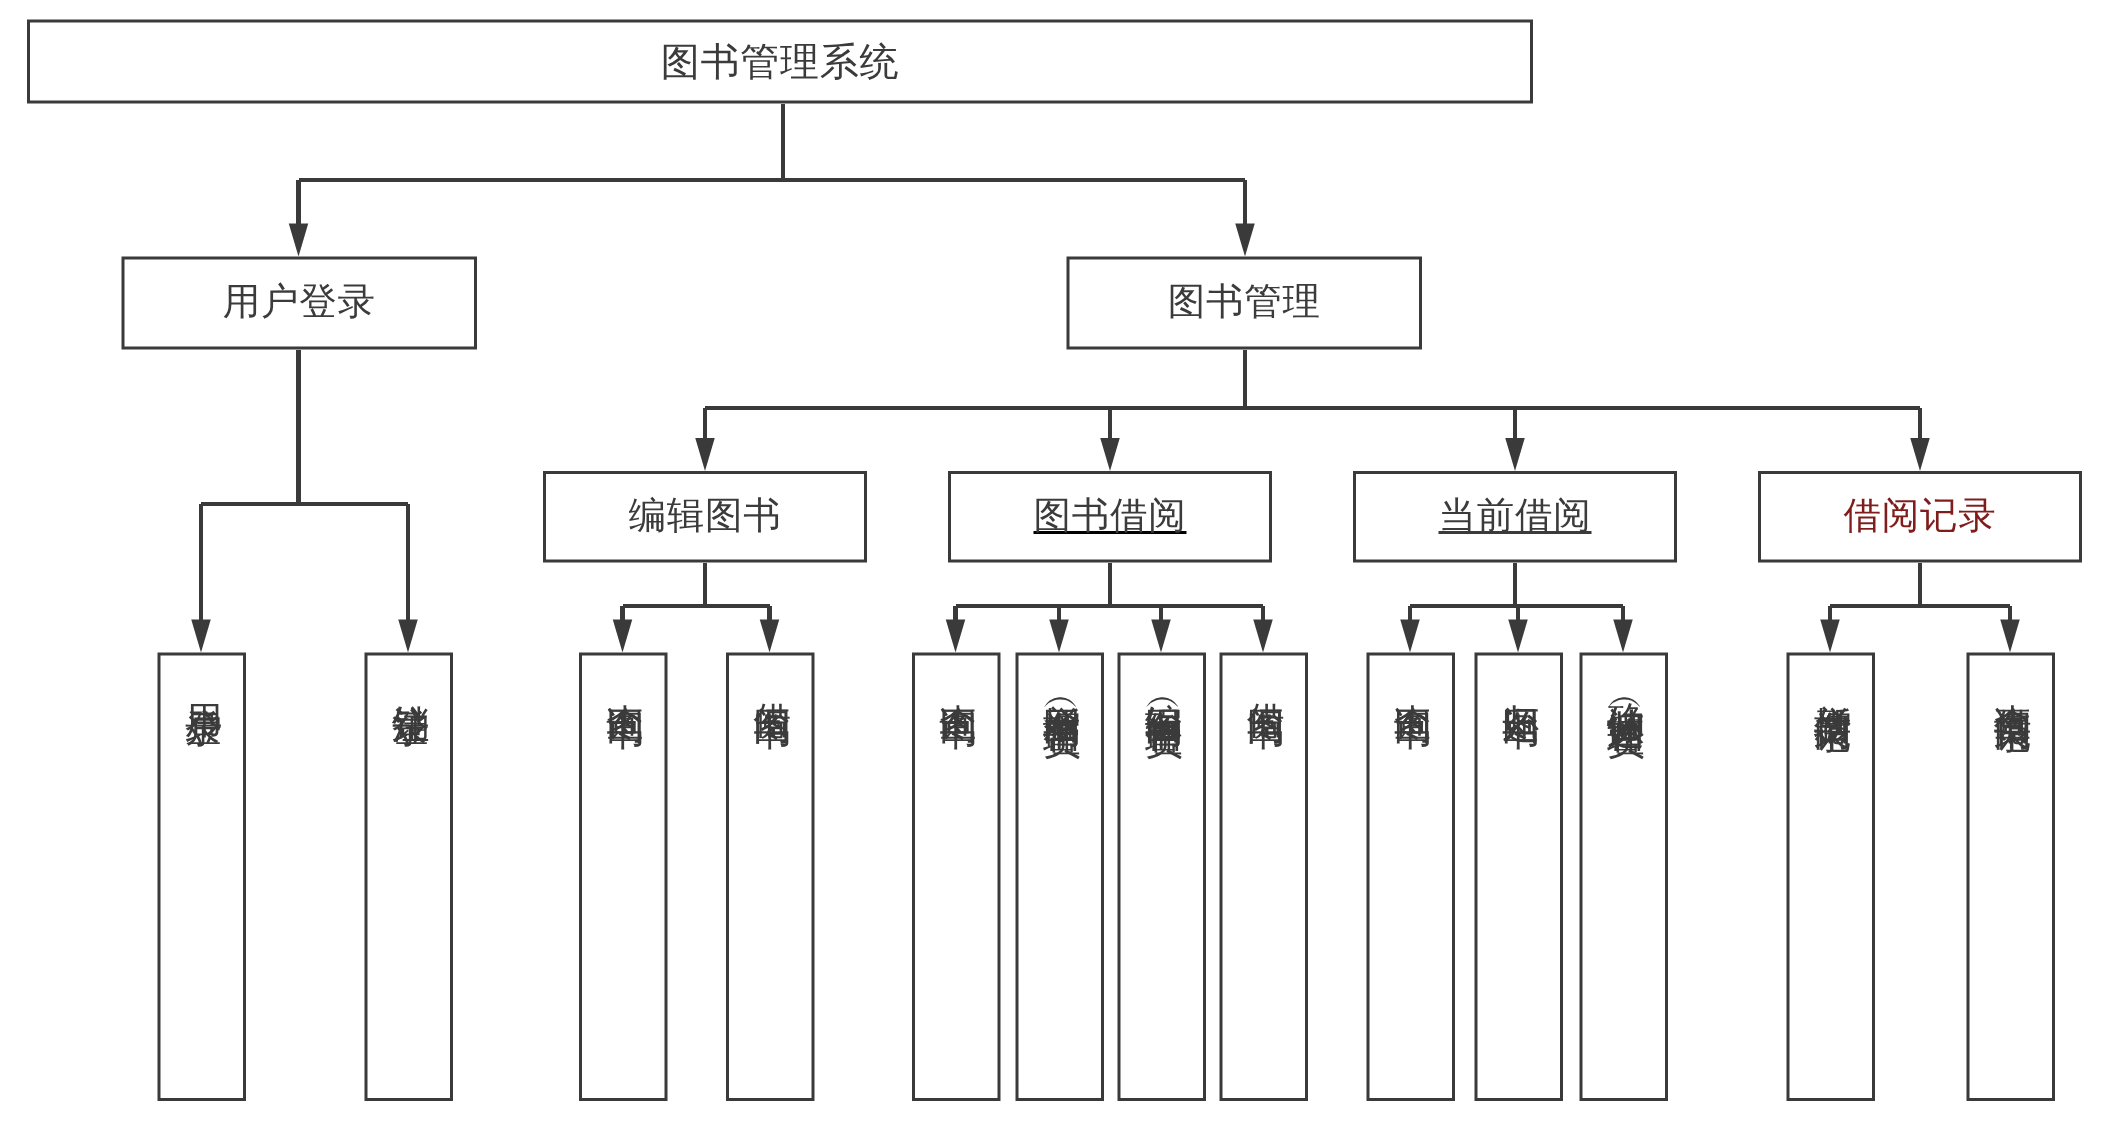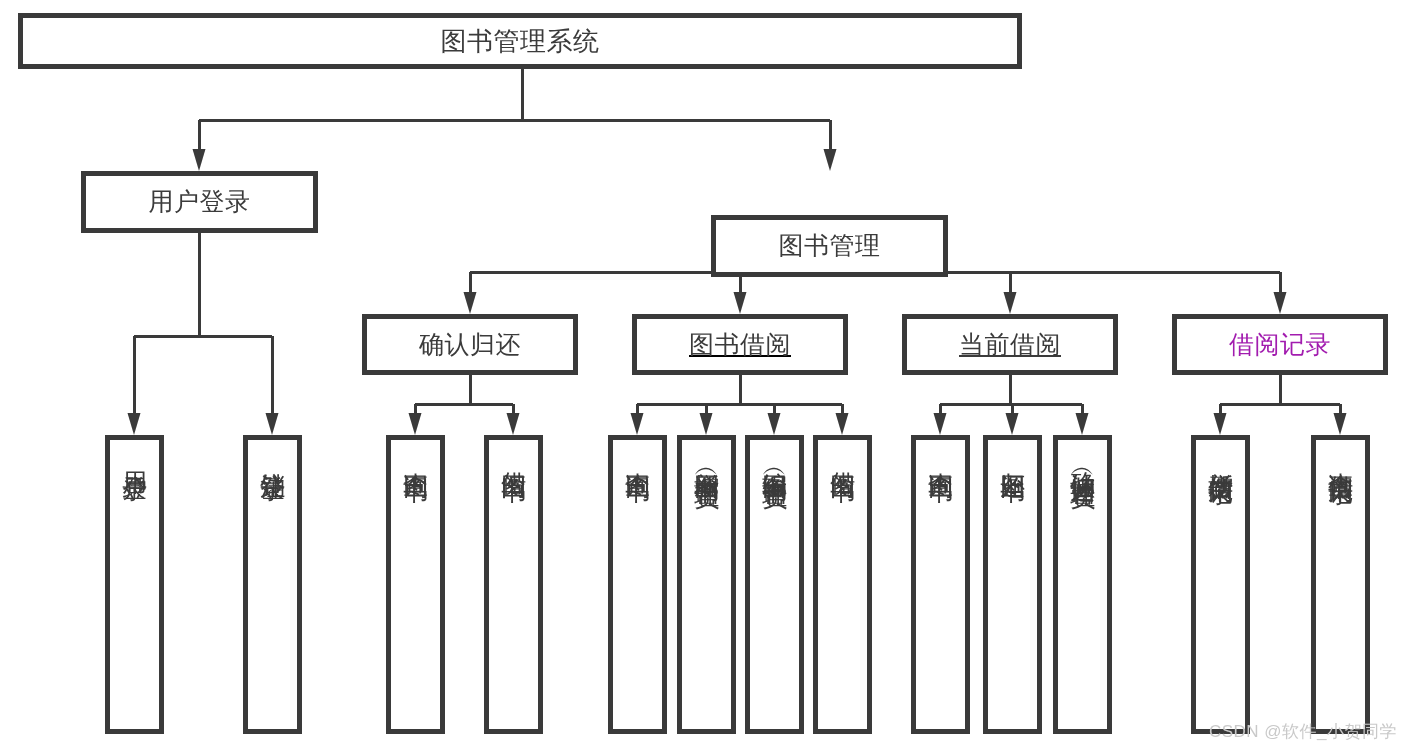--- a/index.html
+++ b/index.html
@@ -23,21 +23,21 @@
     left: 0;
     top: 0;
     width: 1405px;
     height: 747px;
     display: block;
   }
   .node-box {
     position: absolute;
     box-sizing: border-box;
     background: #ffffff;
-    border: 5px solid #d946ef;
+    border: 2px solid #d946ef;
     display: flex;
     align-items: center;
     justify-content: center;
     overflow: hidden;
   }
   .node-label {
     color: #3b3b3b;
     text-align: center;
     line-height: 1.18;
     letter-spacing: 0.5px;
@@ -134,34 +134,34 @@
       <polygon points="1333.5,413 1346.5,413 1340,435" fill="#3a3a3a"></polygon>
     </svg>
 
   <div id="node-layer">
       <div class="node-box horizontal root" style="left: 18px; top: 13px; width: 1004px; height: 56px; border-color: rgb(58, 58, 58); background: rgb(255, 255, 255);">
         <span class="node-label" style="color: rgb(59, 59, 59);">图书管理系统</span>
       </div>
       <div class="node-box horizontal" style="left: 81px; top: 171px; width: 237px; height: 62px; border-color: rgb(58, 58, 58); background: rgb(255, 255, 255);">
         <span class="node-label" style="color: rgb(59, 59, 59);">用户登录</span>
       </div>
-      <div class="node-box horizontal" style="left: 711px; top: 171px; width: 237px; height: 62px; border-color: rgb(58, 58, 58); background: rgb(255, 255, 255); margin-top: 44px;">
+      <div class="node-box horizontal" style="left: 711px; top: 171px; width: 237px; height: 62px; border-color: rgb(58, 58, 58); background: rgb(255, 255, 255);">
         <span class="node-label" style="color: rgb(59, 59, 59);">图书管理</span>
       </div>
       <div class="node-box horizontal" style="left: 362px; top: 314px; width: 216px; height: 61px; border-color: rgb(58, 58, 58); background: rgb(255, 255, 255);">
-        <span class="node-label" style="color: rgb(59, 59, 59);">确认归还</span>
+        <span class="node-label" style="color: rgb(59, 59, 59);">编辑图书</span>
       </div>
       <div class="node-box horizontal" style="left: 632px; top: 314px; width: 216px; height: 61px; border-color: rgb(58, 58, 58); background: rgb(255, 255, 255); text-decoration: underline;">
         <span class="node-label" style="color: rgb(59, 59, 59);">图书借阅</span>
       </div>
       <div class="node-box horizontal" style="left: 902px; top: 314px; width: 216px; height: 61px; border-color: rgb(58, 58, 58); background: rgb(255, 255, 255);">
         <span class="node-label" style="color: rgb(59, 59, 59); text-decoration: underline;">当前借阅</span>
       </div>
       <div class="node-box horizontal" style="left: 1172px; top: 314px; width: 216px; height: 61px; border-color: rgb(58, 58, 58); background: rgb(255, 255, 255);">
-        <span class="node-label" style="color: #a21caf;">借阅记录</span>
+        <span class="node-label" style="color: #7f1d1d;">借阅记录</span>
       </div>
       <div class="node-box vertical" style="left: 105px; top: 435px; width: 59px; height: 299px; border-color: rgb(58, 58, 58); background: rgb(255, 255, 255);">
         <span class="node-label" style="color: rgb(59, 59, 59);">用户登录</span>
       </div>
       <div class="node-box vertical" style="left: 243px; top: 435px; width: 59px; height: 299px; border-color: rgb(58, 58, 58); background: rgb(255, 255, 255);">
         <span class="node-label" style="color: rgb(59, 59, 59);">注销登录</span>
       </div>
       <div class="node-box vertical" style="left: 386px; top: 435px; width: 59px; height: 299px; border-color: rgb(58, 58, 58); background: rgb(255, 255, 255);">
         <span class="node-label" style="color: rgb(59, 59, 59);">查询图书</span>
       </div>
@@ -190,15 +190,14 @@
         <span class="node-label" style="color: rgb(59, 59, 59);">确认归还（管理员）</span>
       </div>
       <div class="node-box vertical" style="left: 1191px; top: 435px; width: 59px; height: 299px; border-color: rgb(58, 58, 58); background: rgb(255, 255, 255);">
         <span class="node-label" style="color: rgb(59, 59, 59);">新增借阅记录</span>
       </div>
       <div class="node-box vertical" style="left: 1311px; top: 435px; width: 59px; height: 299px; border-color: rgb(58, 58, 58); background: rgb(255, 255, 255);">
         <span class="node-label" style="color: rgb(59, 59, 59);">查询借阅记录</span>
       </div>
     </div>
 
-  <div id="watermark" style="color: rgb(201, 201, 201);">CSDN @软件_小贺同学</div>
 
 </div>
 
 </body></html>

